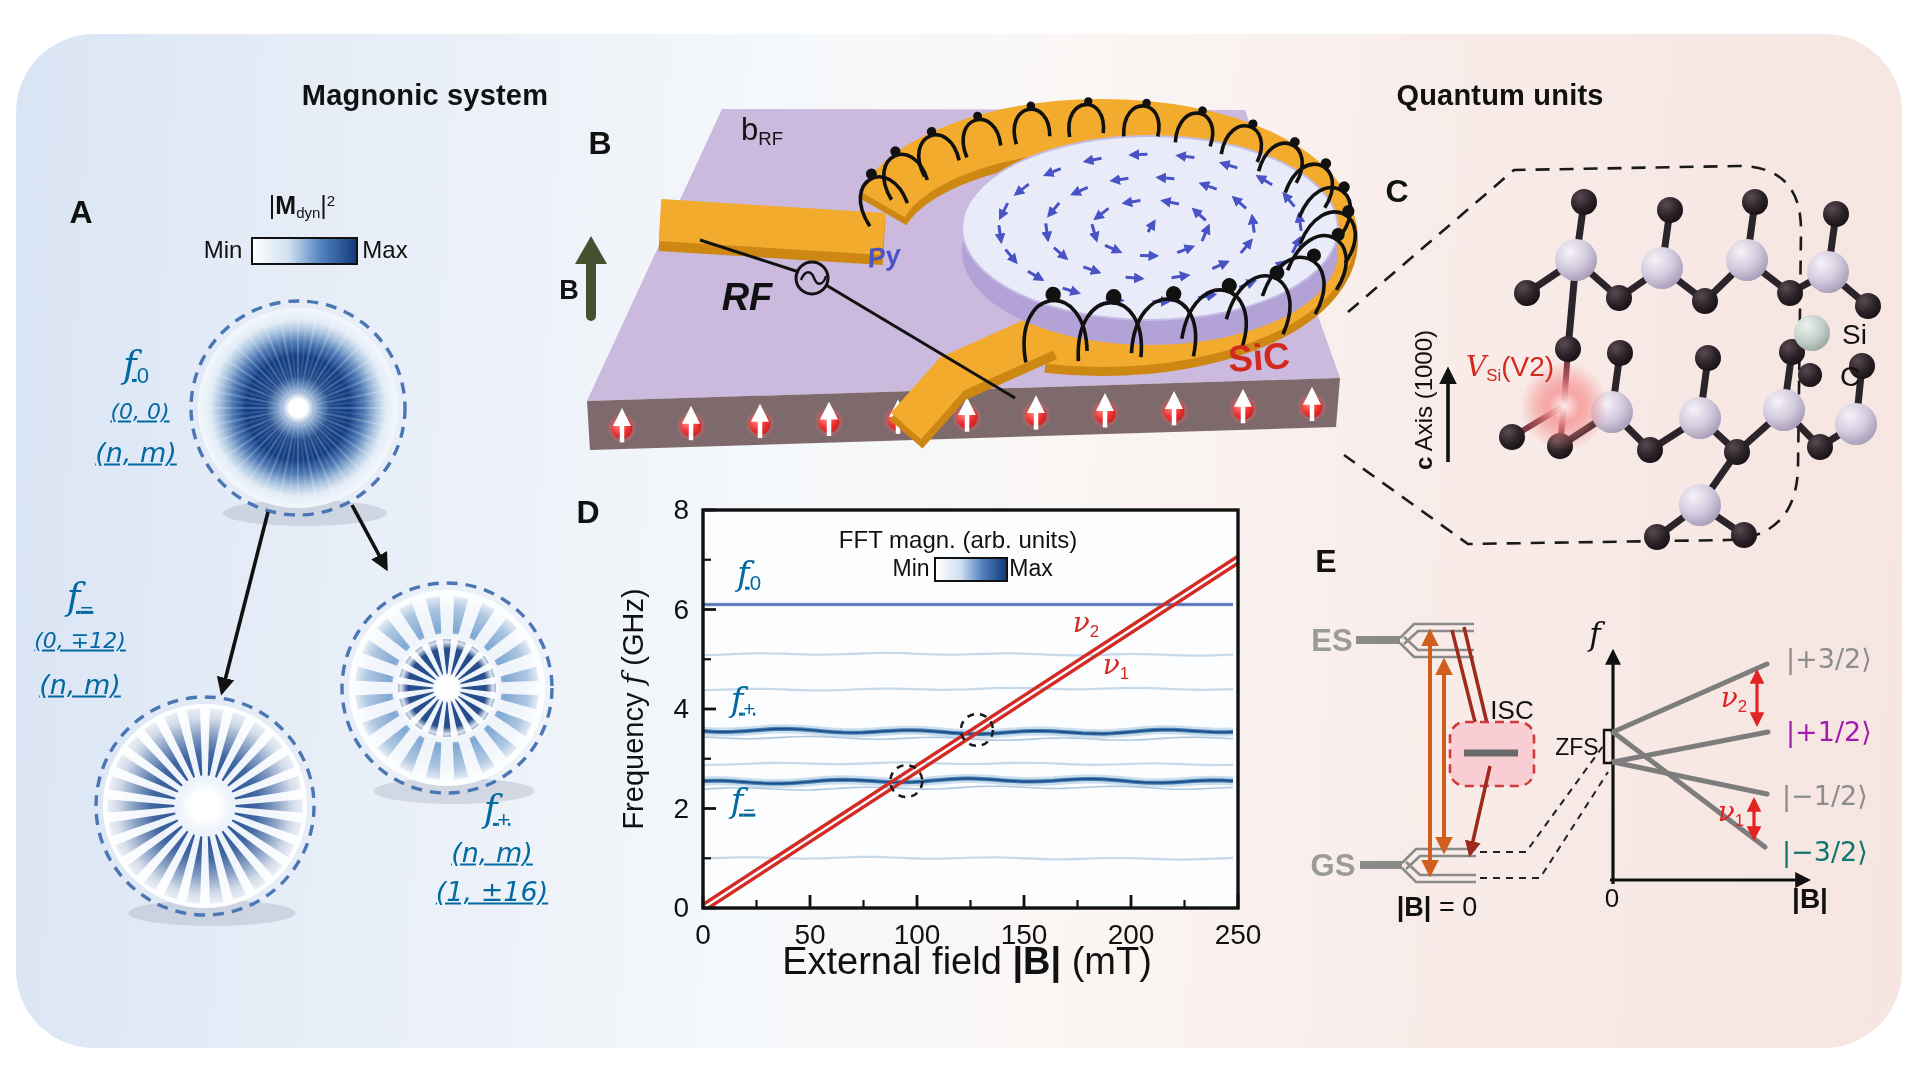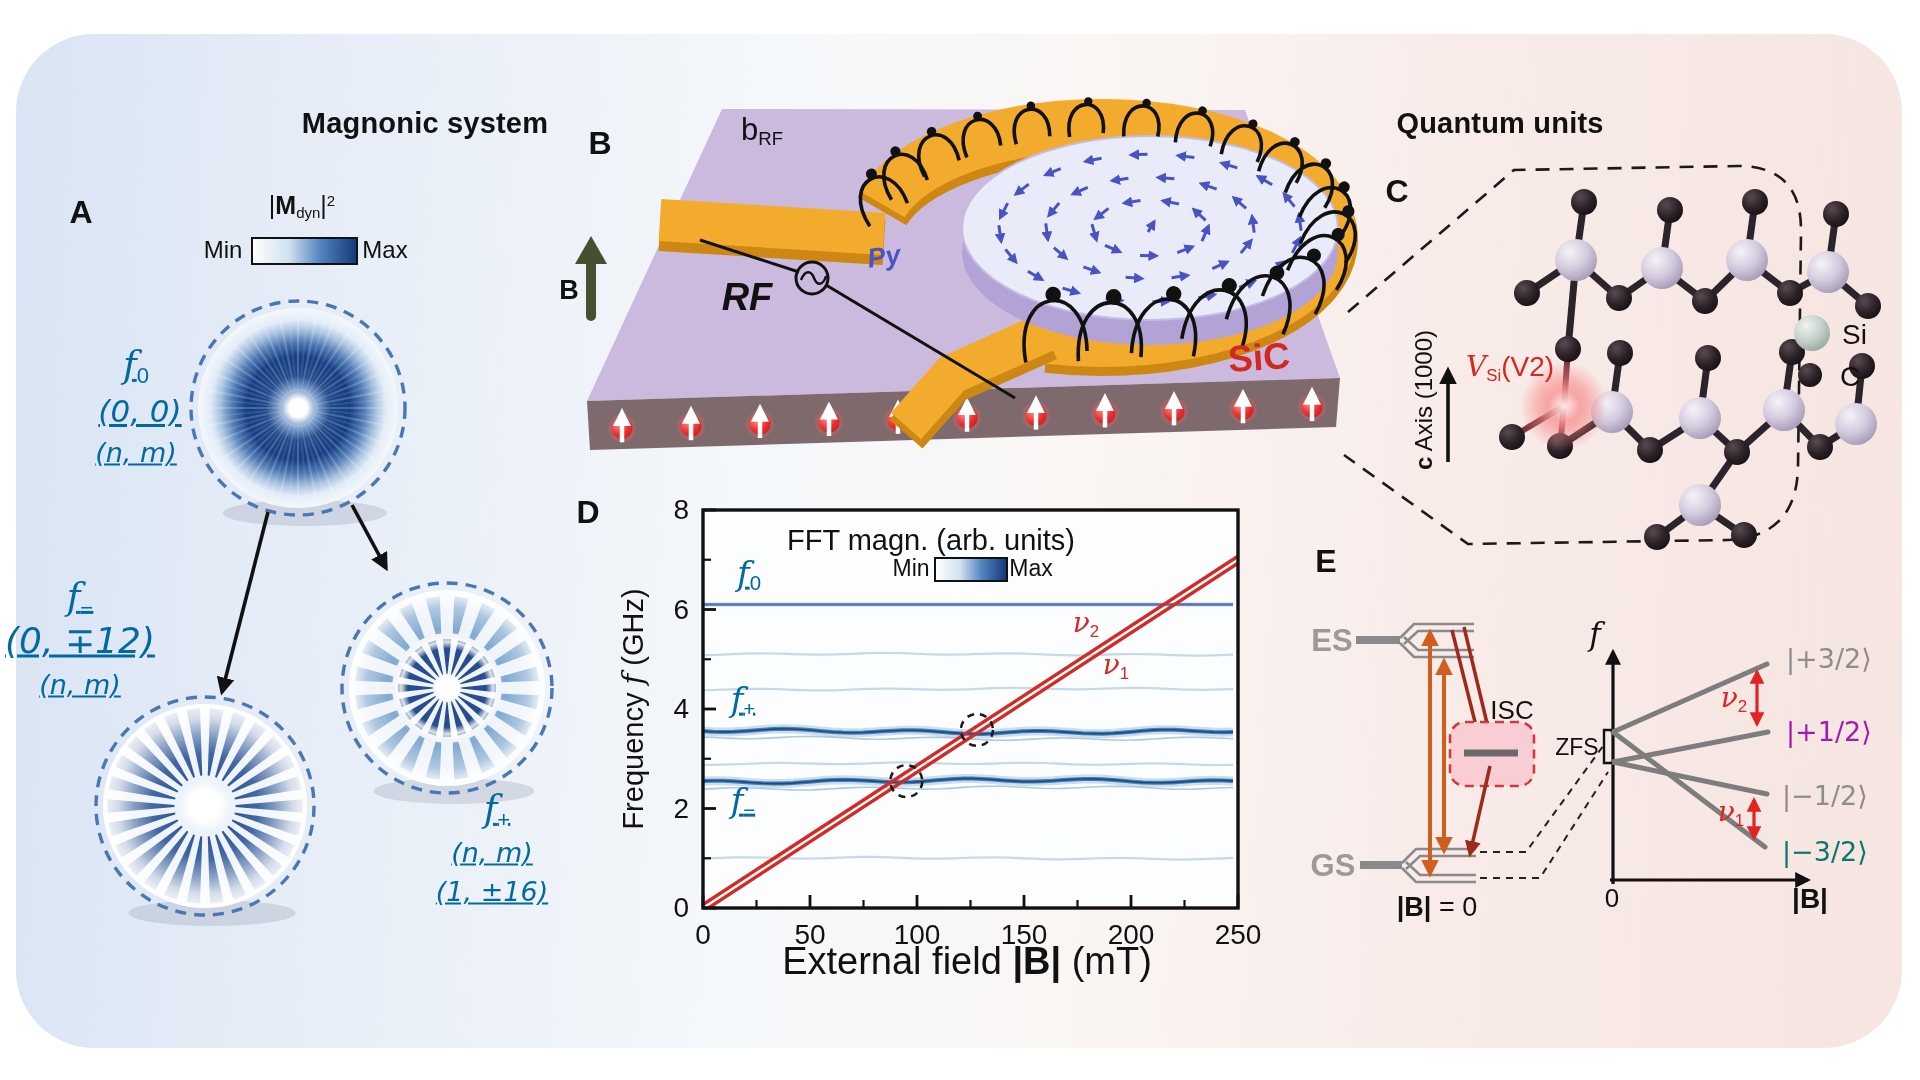--- a/index.html
+++ b/index.html
@@ -1,21 +1,21 @@
 <!DOCTYPE html>
 <html><head>
 <meta charset="utf-8">
 <style>
   html,body{margin:0;padding:0;background:#ffffff;}
   .fig{position:relative;width:1920px;height:1080px;overflow:hidden;font-family:"Liberation Sans",sans-serif;background:#ffffff;}
   .canvas{position:absolute;left:16px;top:34px;width:1886px;height:1014px;border-radius:78px;
     background:linear-gradient(93deg,#d9e4f4 0%,#e6edf7 16%,#f5f8fb 40%,#faf6f4 56%,#f8ebe8 76%,#f6e5e1 100%);}
   .lb{position:absolute;transform:translate(-50%,-50%);white-space:nowrap;color:#111;}
   .lbl{position:absolute;transform:translate(0,-50%);white-space:nowrap;color:#111;}
-  .hdr{font-size:29px;font-weight:bold;letter-spacing:.2px;margin-top:28px;}
+  .hdr{font-size:29px;font-weight:bold;letter-spacing:.2px;}
   .plab{font-size:32px;font-weight:bold;}
   .mi{font-family:"DejaVu Serif",serif;font-style:italic;}
   .sb{font-size:.6em;vertical-align:-0.28em;}
   .sp{font-size:.6em;vertical-align:.5em;}
   .blue{color:#0369a1;text-decoration:underline;}
   .red{color:#d32b24;}
   .gray{color:#9a9a9a;}
   .st{font-family:"DejaVu Sans","Liberation Sans",sans-serif;}
   .cbar{position:absolute;border:2px solid #111;background:linear-gradient(90deg,#ffffff 0%,#cfe0f0 35%,#5585c0 65%,#123a7c 100%);}
   .cbtxt{font-size:24px;}
@@ -657,45 +657,45 @@
   <div class="lb plab" style="left:1326px;top:561px">E</div>
 
   <div class="lb" style="left:302px;top:206px;font-size:25px">
     <span>|</span><b><span class="mi" style="font-style:normal;font-family:'Liberation Sans',sans-serif">M</span></b><span class="sb">dyn</span><span>|</span><span class="sp">2</span>
   </div>
   <div class="lb cbtxt" style="left:223px;top:250px">Min</div>
   <div class="cbar" style="left:251px;top:237px;width:103px;height:24px"></div>
   <div class="lb cbtxt" style="left:385px;top:250px">Max</div>
 
   <div class="lb blue" style="left:136px;top:366px;font-size:37px"><span class="mi">f</span><span class="sb">0</span></div>
-  <div class="lb blue mi st" style="left:140px;top:411px;font-size:31px">(0, 0)</div>
+  <div class="lb blue mi st" style="left:140px;top:411px;font-size:22px">(0, 0)</div>
   <div class="lb blue mi st" style="left:136px;top:452px;font-size:27px">(n, m)</div>
 
   <div class="lb blue" style="left:80px;top:598px;font-size:37px"><span class="mi">f</span><span class="sb">−</span></div>
-  <div class="lb blue mi st" style="left:80px;top:640px;font-size:36px">(0, ∓12)</div>
+  <div class="lb blue mi st" style="left:80px;top:640px;font-size:22px">(0, ∓12)</div>
   <div class="lb blue mi st" style="left:80px;top:684px;font-size:27px">(n, m)</div>
 
   <div class="lb blue" style="left:497px;top:810px;font-size:37px"><span class="mi">f</span><span class="sb">+</span></div>
   <div class="lb blue mi st" style="left:492px;top:852px;font-size:27px">(n, m)</div>
   <div class="lb blue mi st" style="left:492px;top:891px;font-size:27px">(1, ±16)</div>
 
   <div class="lb" style="left:762px;top:131px;font-size:31px"><span>b</span><span class="sb">RF</span></div>
   <div class="lb" style="left:569px;top:290px;font-size:27px;font-weight:bold">B</div>
   <div class="lb" style="left:747px;top:297px;font-size:38px;font-weight:bold;font-style:italic">RF</div>
   <div class="lb" style="left:884px;top:257px;font-size:27px;font-weight:bold;font-style:italic;color:#4a53c4;transform:translate(-50%,-50%) rotate(-8deg)">Py</div>
   <div class="lb" style="left:1259px;top:358px;font-size:37px;font-weight:bold;color:#d2281e;transform:translate(-50%,-50%) rotate(-4deg)">SiC</div>
 
   <div class="lb rot90" style="left:1424px;top:400px;font-size:24px"><b>c</b><span> Axis (1000)</span></div>
   <div class="lbl" style="left:1466px;top:368px;font-size:28px;color:#d6281e"><span class="mi">V</span><span class="sb">Si</span><span>(V2)</span></div>
   <div class="lbl" style="left:1842px;top:335px;font-size:28px">Si</div>
   <div class="lbl" style="left:1840px;top:377px;font-size:28px">C</div>
 
   <div class="lb rot90" style="left:633px;top:709px;font-size:29px"><span>Frequency </span><span class="mi">f</span><span> (GHz)</span></div>
   <div class="lb" style="left:967px;top:961px;font-size:38px"><span>External field </span><b>|B|</b><span> (mT)</span></div>
-  <div class="lb" style="left:931px;top:540px;font-size:29px">FFT magn. (arb. units)</div>
+  <div class="lb" style="left:958px;top:540px;font-size:24px">FFT magn. (arb. units)</div>
   <div class="lb" style="left:911px;top:568px;font-size:23px">Min</div>
   <div class="cbar" style="left:934px;top:557px;width:70px;height:21px"></div>
   <div class="lb" style="left:1031px;top:568px;font-size:23px">Max</div>
   <div class="lb blue" style="left:749px;top:574px;font-size:34px"><span class="mi">f</span><span class="sb">0</span></div>
   <div class="lb blue" style="left:743px;top:700px;font-size:34px"><span class="mi">f</span><span class="sb">+</span></div>
   <div class="lb blue" style="left:743px;top:801px;font-size:34px"><span class="mi">f</span><span class="sb">−</span></div>
   <div class="lb red" style="left:1086px;top:624px;font-size:28px"><span class="mi">ν</span><span class="sb">2</span></div>
   <div class="lb red" style="left:1116px;top:666px;font-size:28px"><span class="mi">ν</span><span class="sb">1</span></div>
 
   <div class="lb gray" style="left:1332px;top:641px;font-size:31px;font-weight:bold">ES</div>

